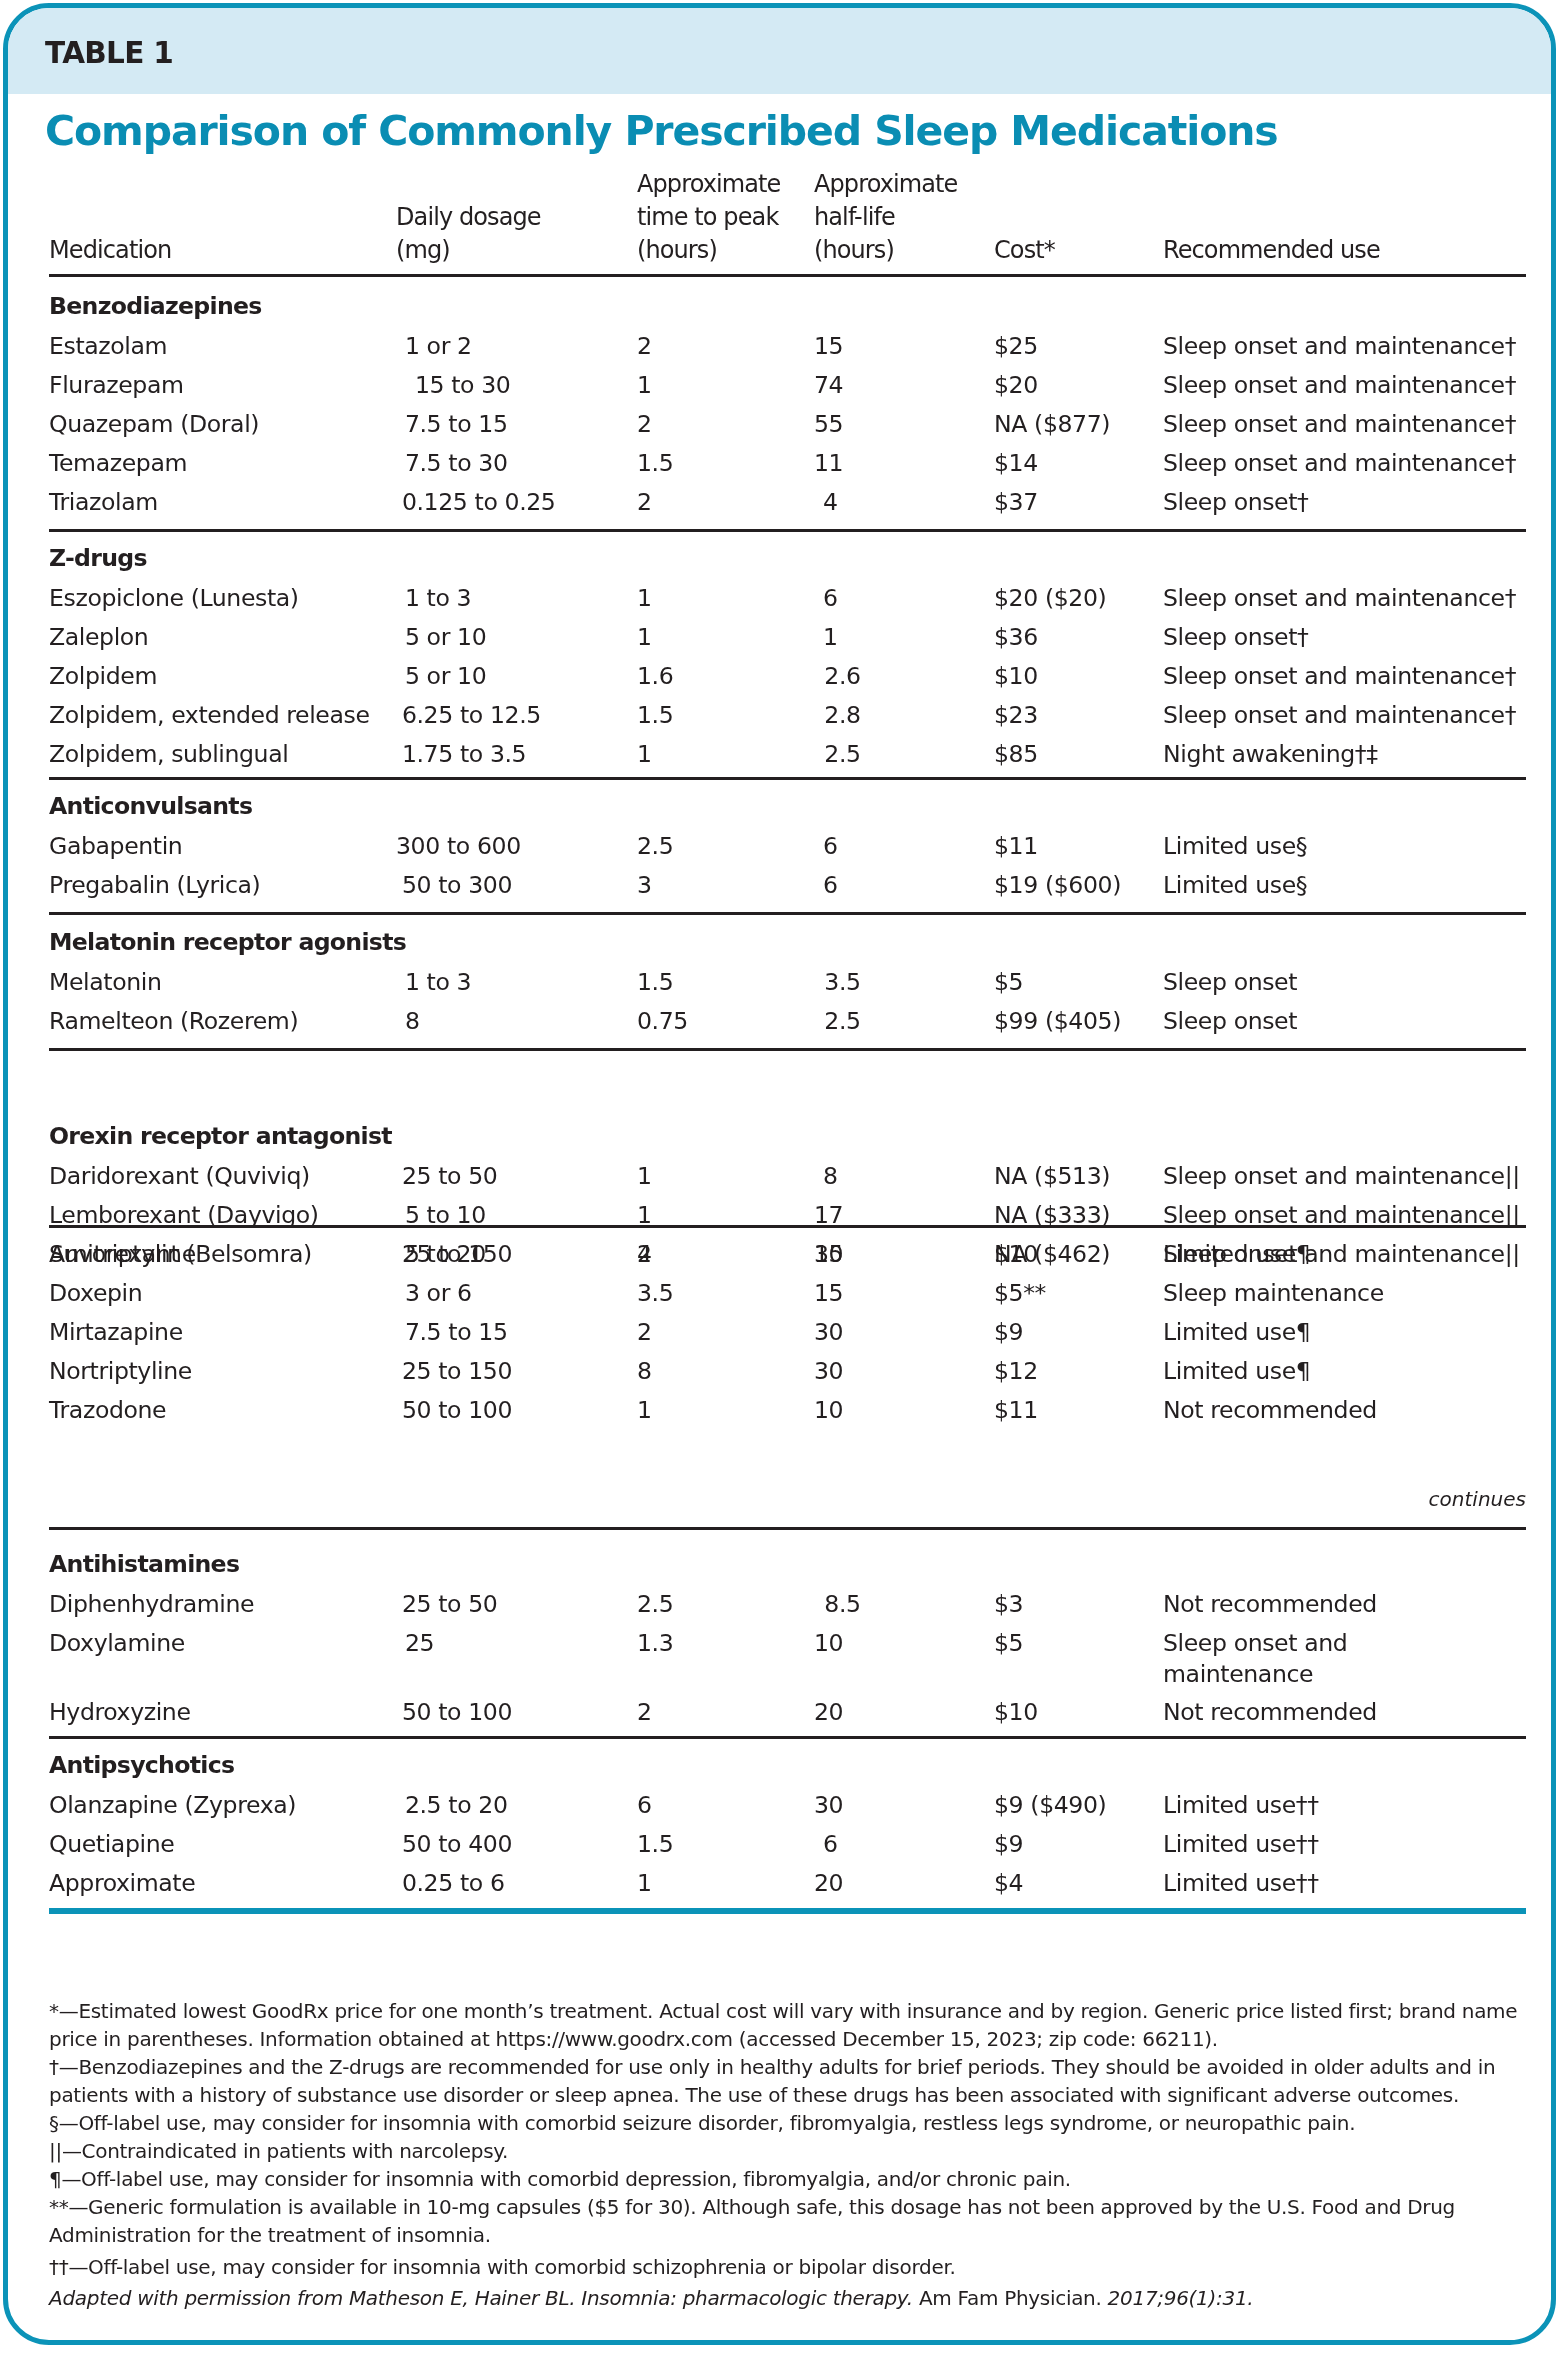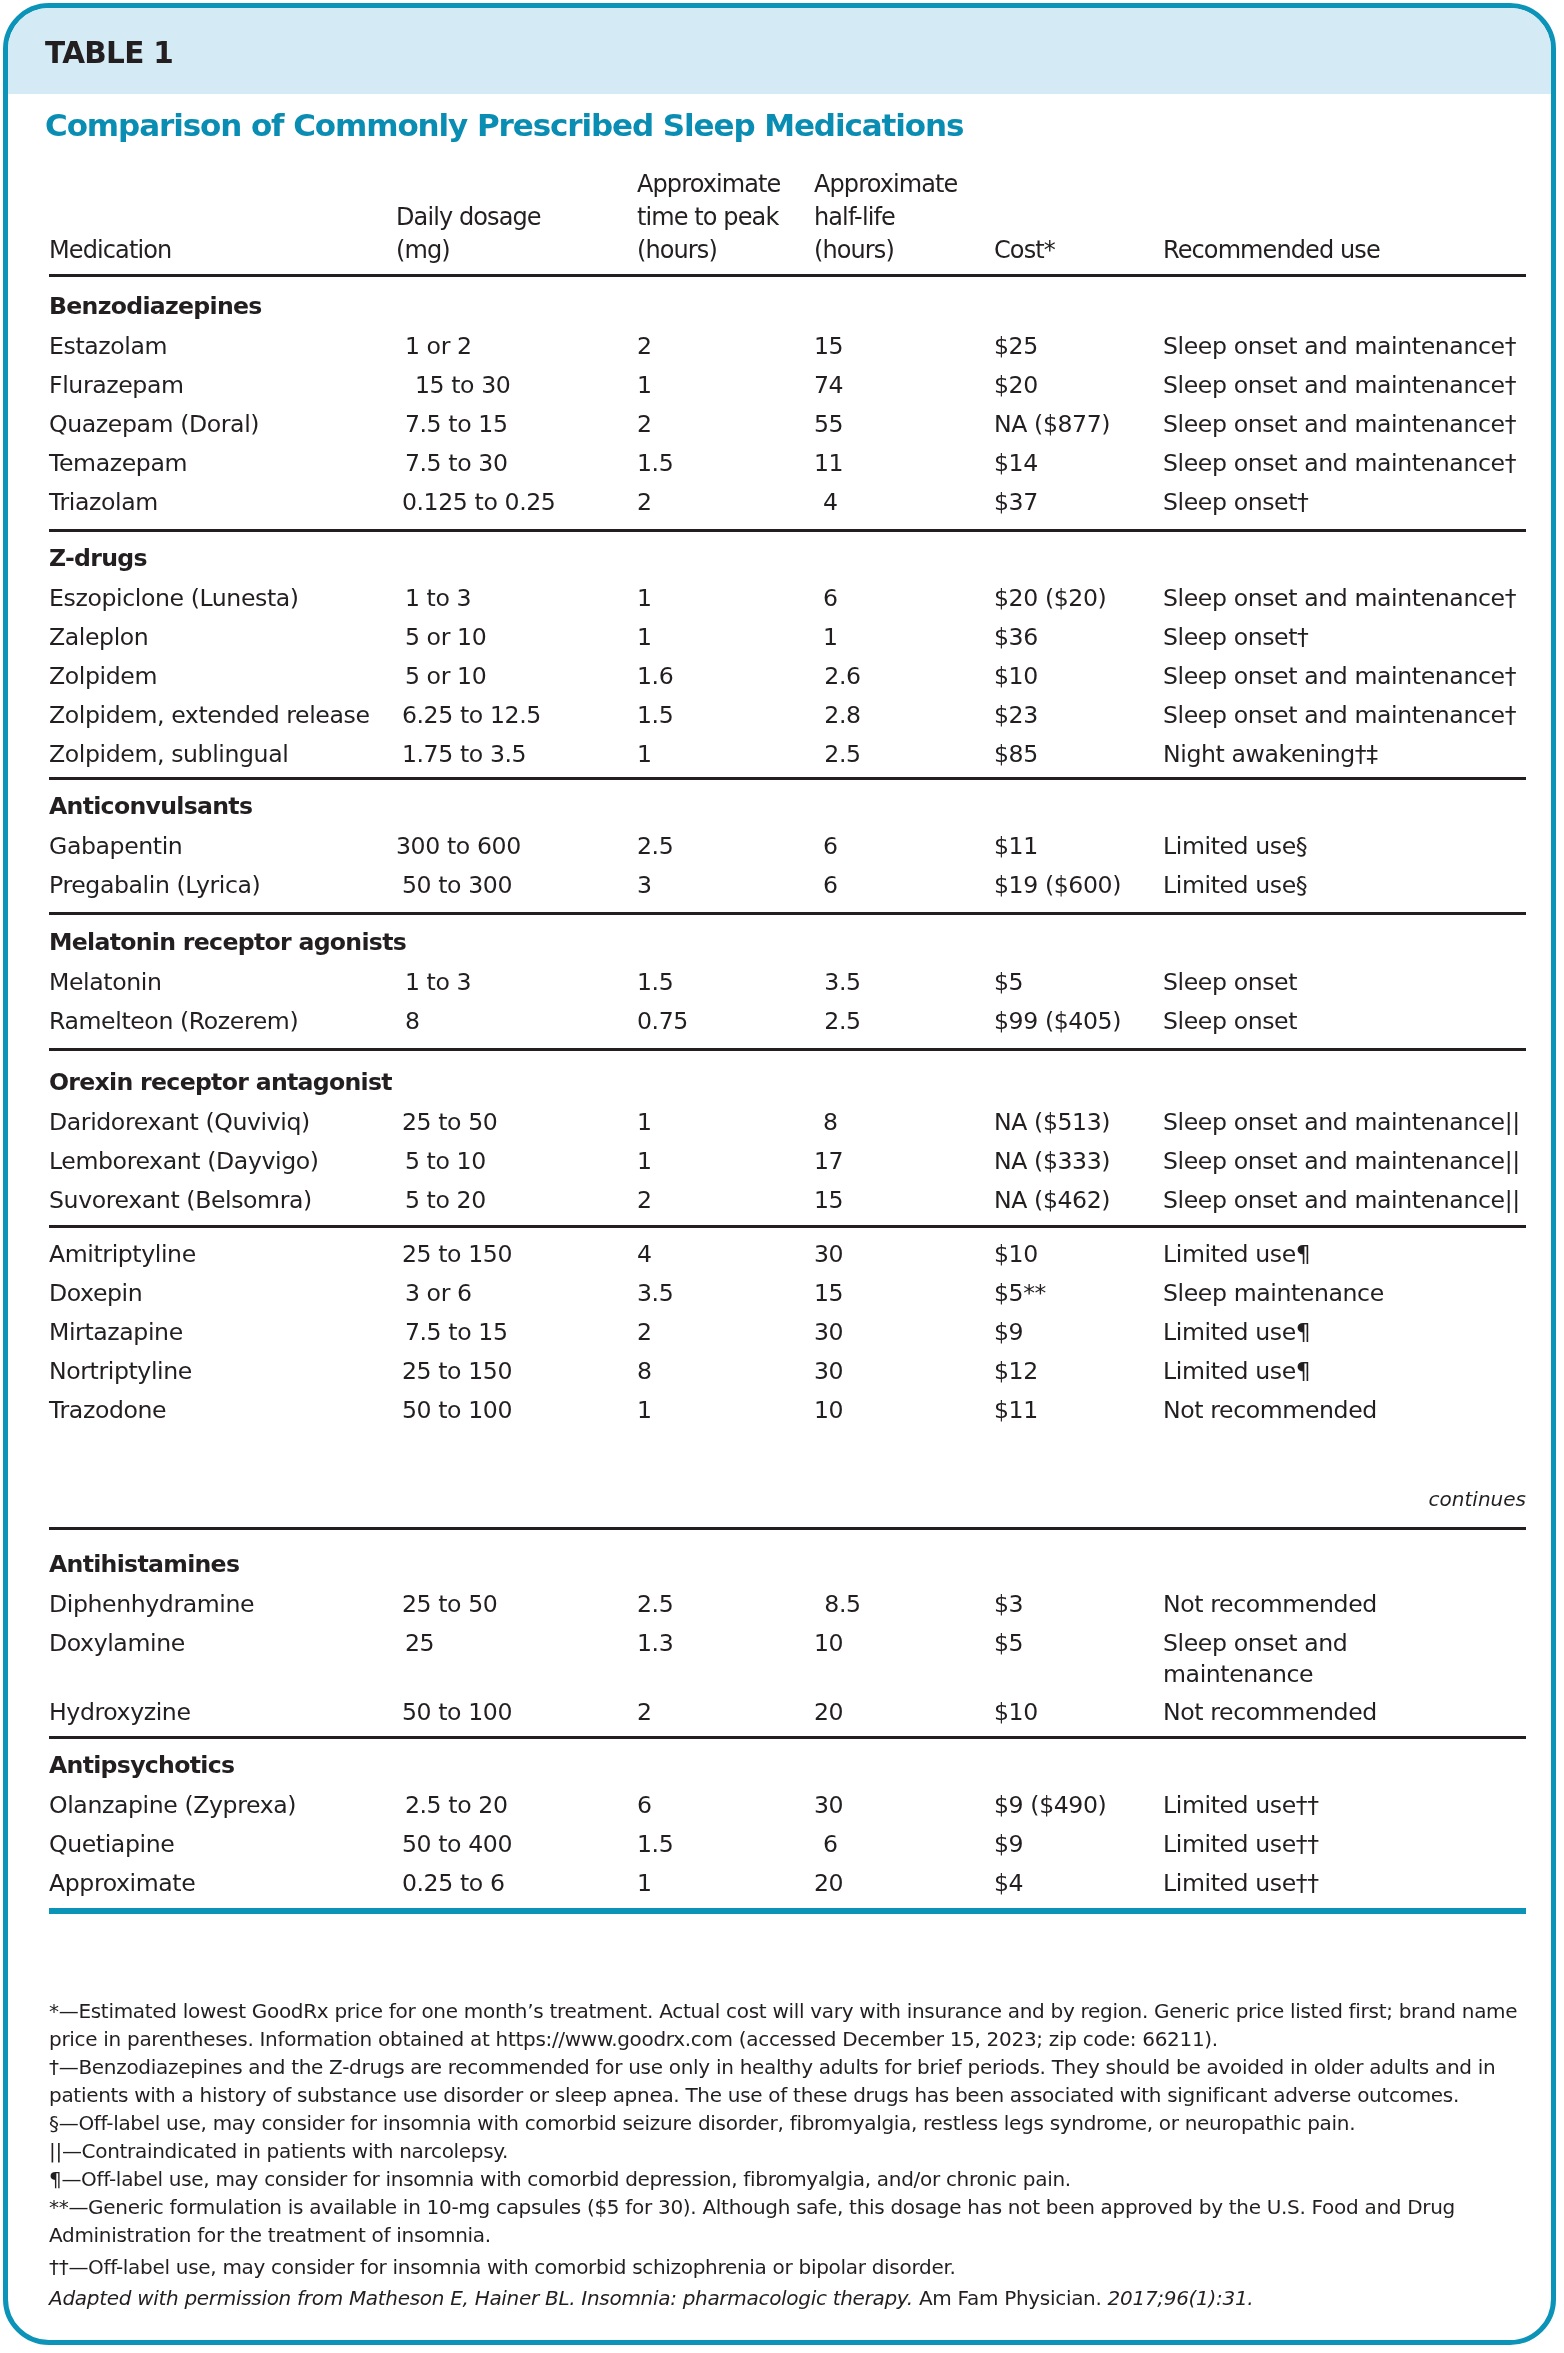--- a/index.html
+++ b/index.html
@@ -4,21 +4,21 @@
 <style>
   html, body { margin: 0; padding: 0; background: #ffffff; }
   body { width: 1564px; height: 2354px; position: relative; overflow: hidden;
          font-family: "DejaVu Sans", "Liberation Sans", sans-serif; color: #231f20; }
   .frame { position: absolute; left: 3px; top: 3px; width: 1553px; height: 2342px;
            border: 5.2px solid #0b93b8; border-radius: 46px; box-sizing: border-box; overflow: hidden; background:#fff; }
   .band { position: absolute; left: 0; top: 0; right: 0; height: 86px; background: #d4eaf4; }
   .table-label { position: absolute; left: 37px; top: 28px; font-family: "DejaVu Sans", sans-serif;
                  font-weight: bold; font-size: 29.5px; color: #231f20; letter-spacing: -0.7px; }
   .title { position: absolute; left: 37px; top: 99px; font-family: "DejaVu Sans", sans-serif;
-           font-weight: bold; font-size: 31px; color: #0a8db3; letter-spacing: -1.1px; }
+           font-weight: bold; font-size: 41px; color: #0a8db3; letter-spacing: -1.1px; }
   .content { position: absolute; left: 41px; top: 0; width: 1477px; }
   .thead { position: absolute; left: 0; top: 157px; width: 1477px; height: 111px; }
   .th { position: absolute; bottom: 8.9px; font-weight: normal; font-size: 24px; line-height: 33px;
         letter-spacing: -0.9px; color: #231f20; }
   .rule { position: absolute; left: 0; width: 1477px; height: 3px; background: #231f20; }
   .rule.teal { background: #0b93b8; height: 5.9px; }
   .section { position: absolute; left: 0; width: 1477px; }
   .sec-head { font-weight: bold; font-size: 23.6px; height: 41px; line-height: 41px; letter-spacing: -0.7px; }
   .row { position: relative; height: 39px; font-size: 23.6px; line-height: 39px; letter-spacing: -0.4px; white-space: nowrap; }
   .row.tall { height: 69px; }
@@ -196,21 +196,21 @@
           <div class="row">
             <div class="cell c-med">Ramelteon (Rozerem)</div>
             <div class="cell c-dose" style="padding-left: 8.9px;">8</div>
             <div class="cell c-peak">0.75</div>
             <div class="cell c-half" style="padding-left: 10.3px;">2.5</div>
             <div class="cell c-cost">$99 ($405)</div>
             <div class="cell c-use">Sleep onset</div>
           </div>
         </div>
         <div class="rule" style="top: 1040px;"></div>
-        <div class="section" style="top: 1054px;">
+        <div class="section" style="top: 1108px;">
           <div class="sec-head">Orexin receptor antagonist</div>
           <div class="row">
             <div class="cell c-med">Daridorexant (Quviviq)</div>
             <div class="cell c-dose" style="padding-left: 5.9px;">25 to 50</div>
             <div class="cell c-peak">1</div>
             <div class="cell c-half" style="padding-left: 8.9px;">8</div>
             <div class="cell c-cost">NA ($513)</div>
             <div class="cell c-use">Sleep onset and maintenance||</div>
           </div>
           <div class="row">

